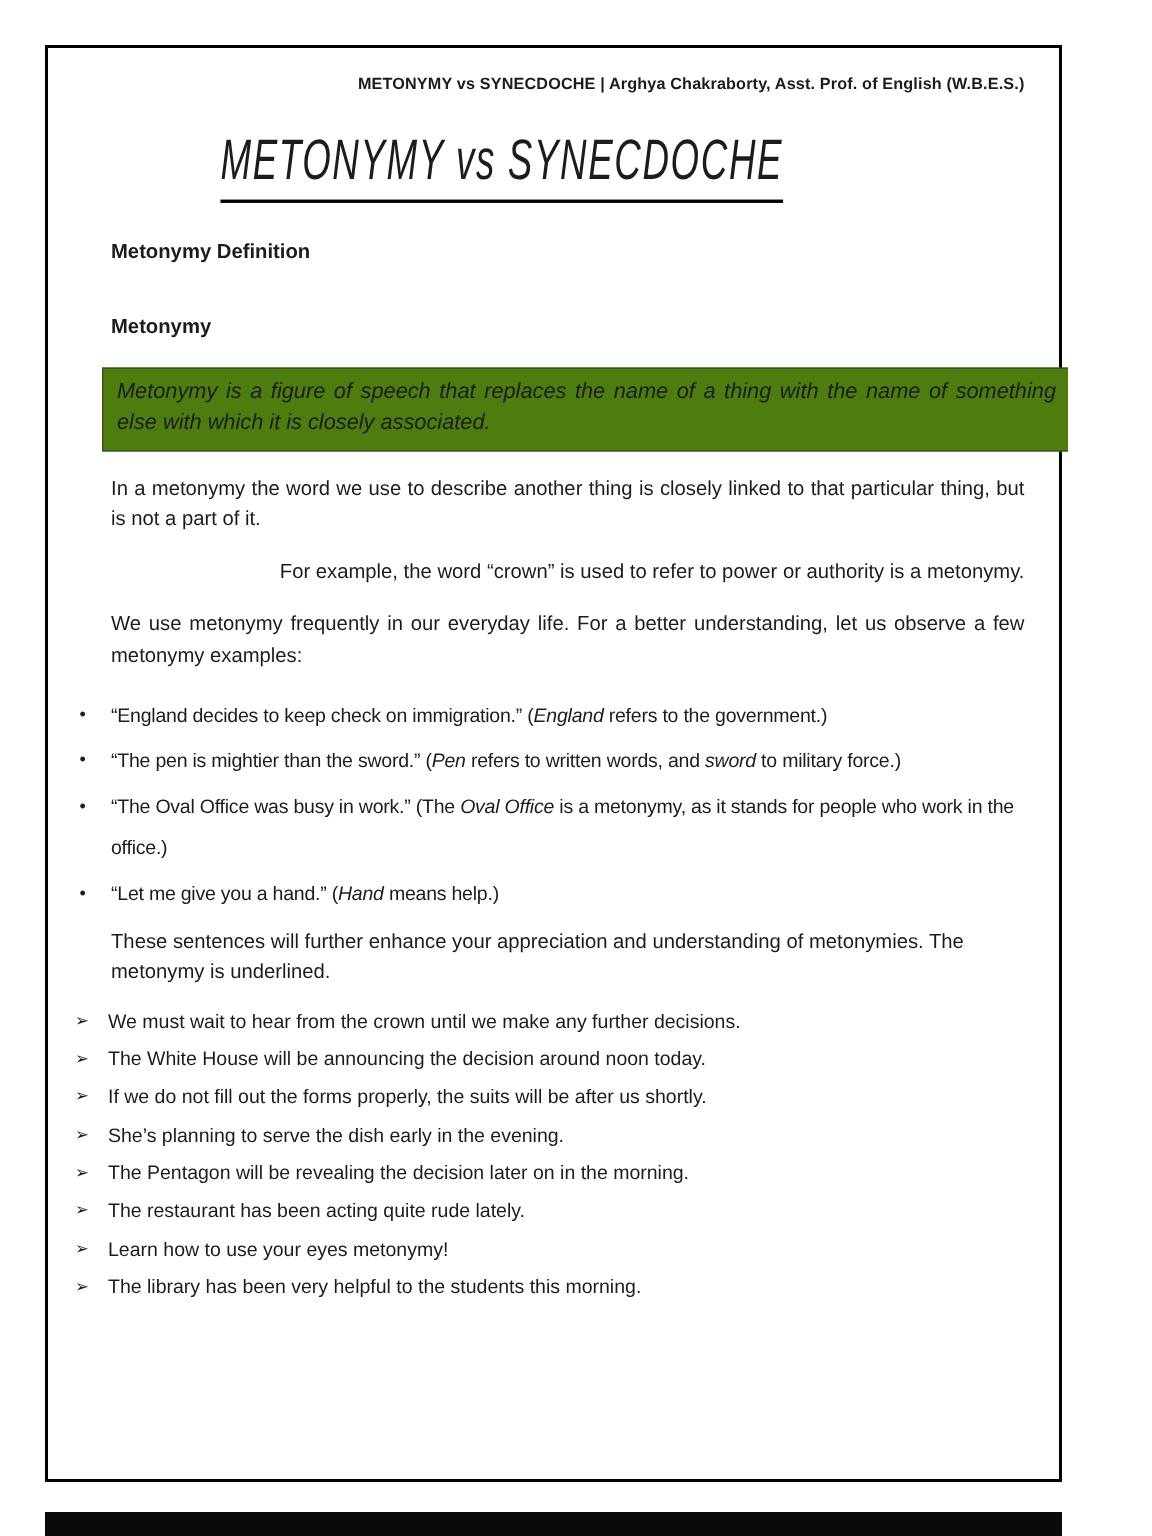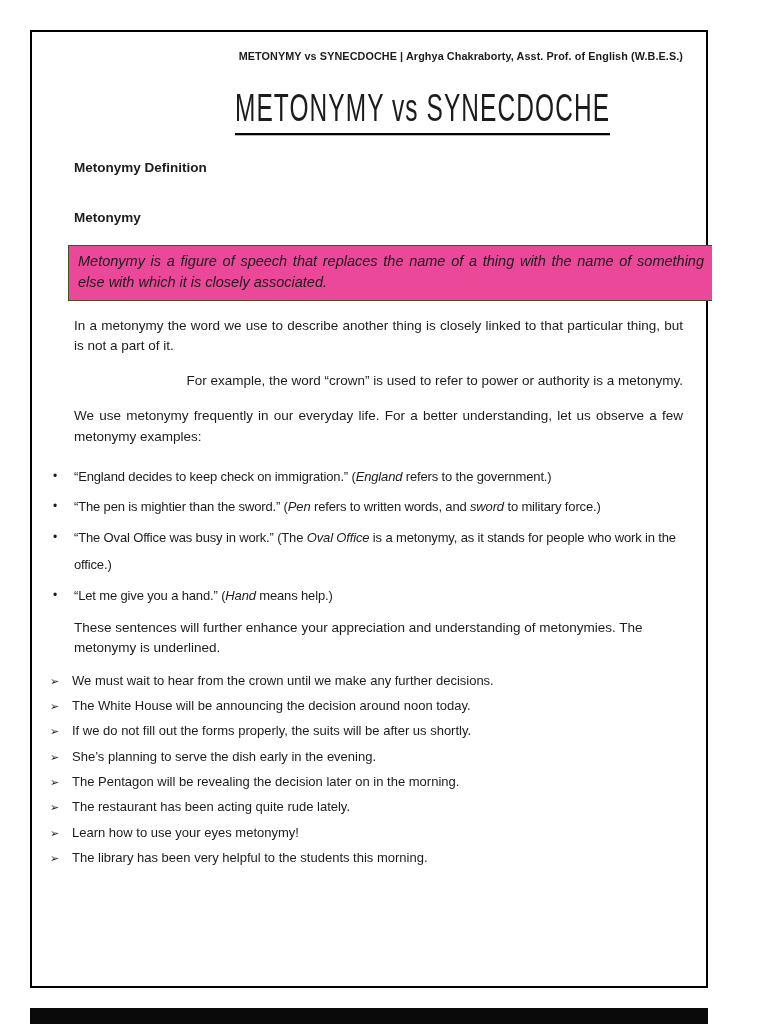--- a/index.html
+++ b/index.html
@@ -30,21 +30,21 @@
     background: #0a0a0a;
   }
 
   .doc-header {
     font-size: 10.8px;
     font-weight: bold;
     text-align: right;
     letter-spacing: 0.1px;
   }
 
-  .title-wrap { text-align: right; margin-top: 24px; height: 48px; }
+  .title-wrap { text-align: left; margin-top: 24px; height: 48px; font-style: italic; }
   .doc-title {
     display: inline-block;
     font-size: 34px;
     font-weight: 400;
     letter-spacing: 1.5px;
     transform: scale(0.72, 1.12);
     transform-origin: center top;
     border-bottom: 2.5px solid #000;
     padding-bottom: 3px;
     white-space: nowrap;
@@ -120,21 +120,21 @@
     <div class="title-wrap">
       <span class="doc-title">METONYMY vs SYNECDOCHE</span>
     </div>
 
     <div class="content">
 
       <p class="h-bold heading-definition">Metonymy Definition</p>
 
       <p class="h-bold heading-metonymy">Metonymy</p>
 
-      <div class="def-box" style="background-color: #ec4899; border-color: rgb(55, 86, 35);">Metonymy is a figure of speech that replaces the name of a thing with the name of something else with which it is closely associated.</div>
+      <div class="def-box" style="background-color: #4d7c0f; border-color: rgb(55, 86, 35);">Metonymy is a figure of speech that replaces the name of a thing with the name of something else with which it is closely associated.</div>
 
       <p class="para">In a metonymy the word we use to describe another thing is closely linked to that particular thing, but is not a part of it.</p>
 
       <p class="para para-example">For example, the word “crown” is used to refer to power or authority is a metonymy.</p>
 
       <p class="para">We use metonymy frequently in our everyday life. For a better understanding, let us observe a few metonymy examples:</p>
 
       <ul class="dot-list">
         <li>
           <span class="marker">•</span>

